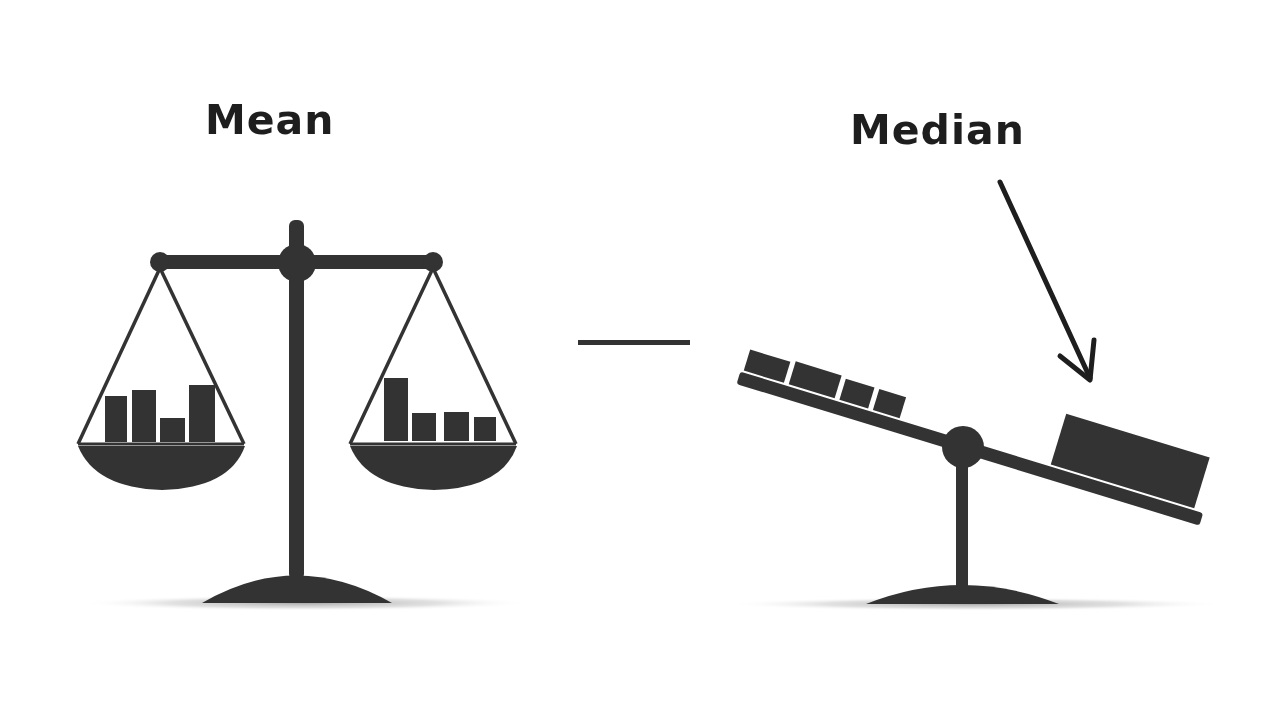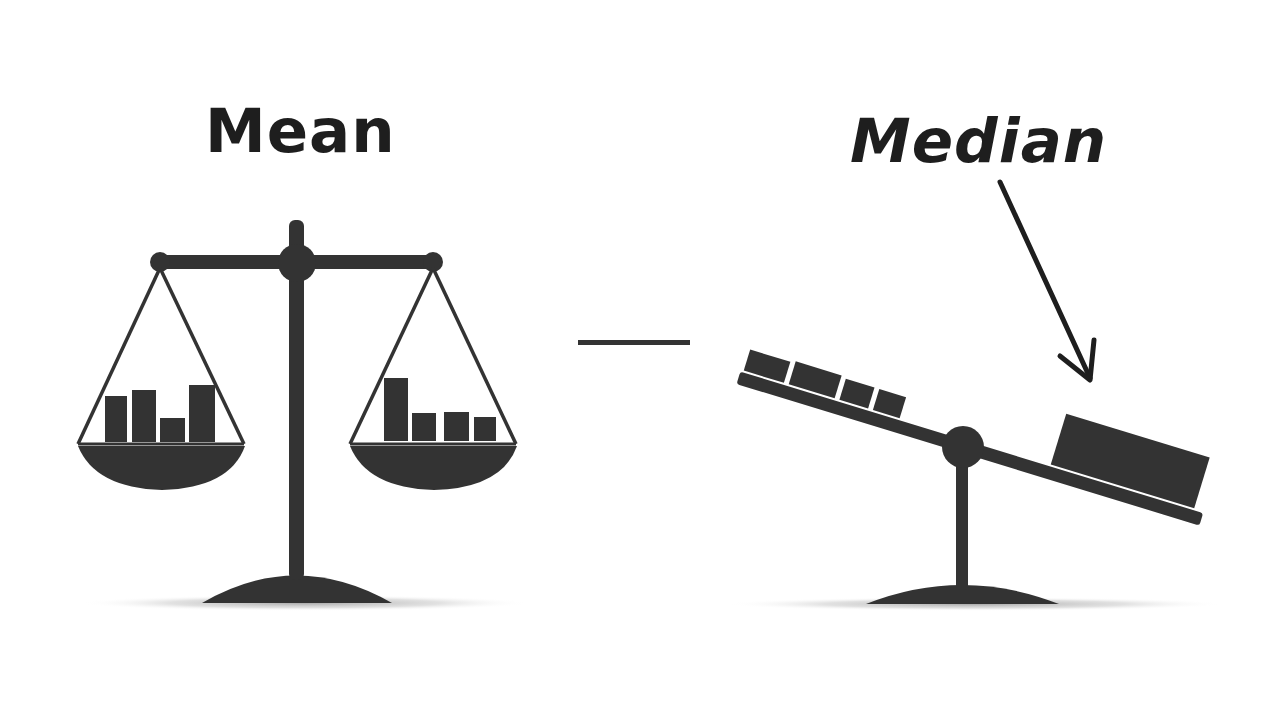--- a/index.html
+++ b/index.html
@@ -1,19 +1,19 @@
 <!DOCTYPE html>
 <html><head>
 <meta charset="utf-8">
 <style>
   html,body{margin:0;padding:0;background:#ffffff;}
   body{width:1280px;height:720px;position:relative;overflow:hidden;font-family:"DejaVu Sans",sans-serif;}
-  .label{position:absolute;font-family:"DejaVu Sans",sans-serif;font-weight:bold;color:#1e1e1e;font-size:61px;letter-spacing:1px;line-height:1;}
+  .label{position:absolute;font-family:"DejaVu Sans",sans-serif;font-weight:bold;color:#1e1e1e;font-size:41px;letter-spacing:1px;line-height:1;}
   #mean-label{left:205px;top:100px;}
-  #median-label{left:850px;top:110px;font-style:italic;}
+  #median-label{left:850px;top:110px;}
   svg{position:absolute;left:0;top:0;}
 </style>
 </head>
 <body>
 
 <div id="mean-label" class="label">Mean</div>
 <div id="median-label" class="label">Median</div>
 
 <svg width="1280" height="720" viewBox="0 0 1280 720">
   <defs>

